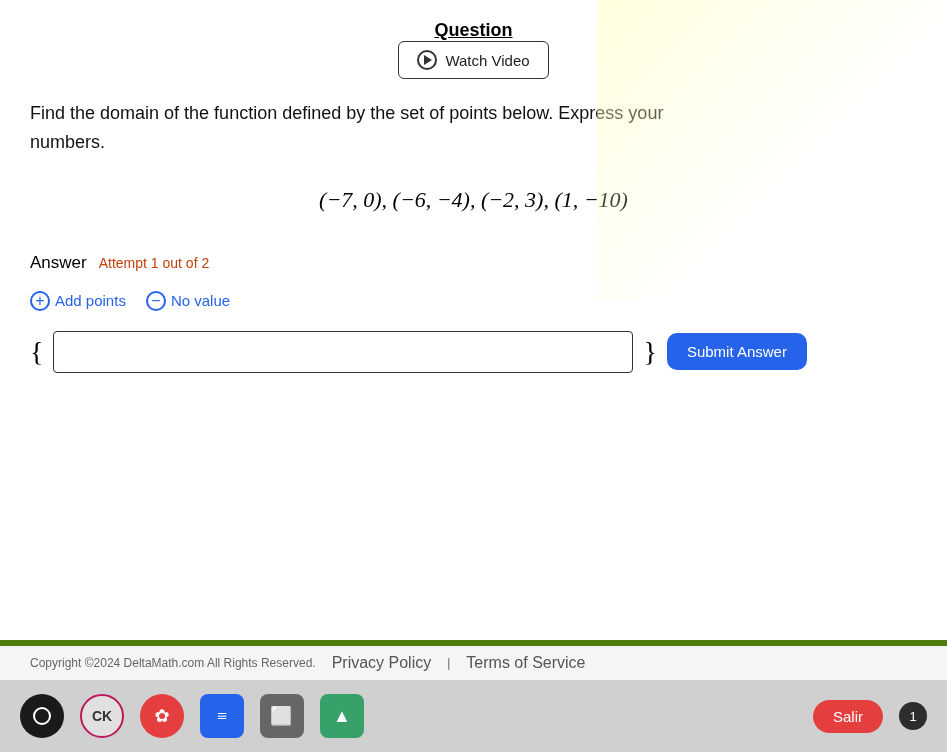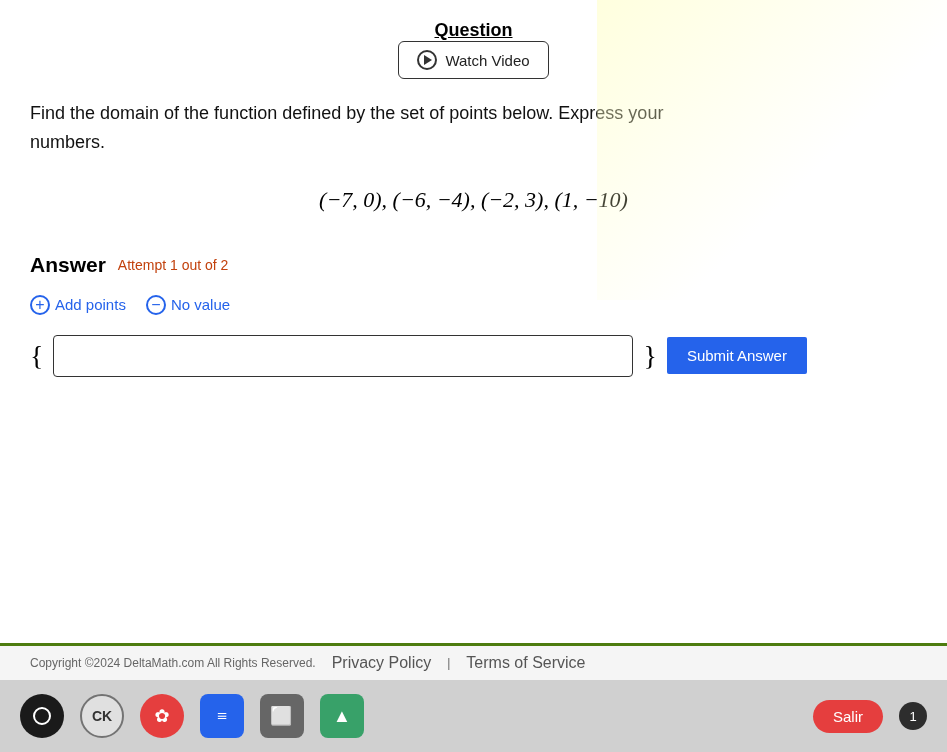--- a/index.html
+++ b/index.html
@@ -94,22 +94,22 @@
     }
 
     .answer-label-row {
       display: flex;
       align-items: center;
       gap: 12px;
       margin-bottom: 18px;
     }
 
     .answer-label {
-      font-size: 21px;
-      font-weight: bold;
+      font-size: 17px;
+      font-weight: normal;
       font-family: Arial, sans-serif;
       color: #000;
     }
 
     .attempt-label {
       font-size: 14px;
       font-family: Arial, sans-serif;
       color: #c2410c;
     }
 
@@ -181,21 +181,21 @@
       font-size: 16px;
       font-family: Arial, sans-serif;
       outline: none;
       max-width: 580px;
     }
 
     .submit-btn {
       background: #2563eb;
       color: #fff;
       border: none;
-      border-radius: 2px;
+      border-radius: 10px;
       padding: 10px 20px;
       font-size: 15px;
       font-family: Arial, sans-serif;
       cursor: pointer;
       white-space: nowrap;
     }
 
     
     .light-beam {
       position: absolute;
@@ -207,21 +207,21 @@
       pointer-events: none;
     }
 
     .footer-bar {
       position: absolute;
       bottom: 72px;
       left: 0;
       right: 0;
       padding: 8px 30px;
       background: #f5f5f5;
-      border-top: 3px solid #4d7c0f;
+      border-top: 6px solid #4d7c0f;
       display: flex;
       align-items: center;
       gap: 16px;
     }
 
     .footer-text {
       font-size: 12px;
       color: #666;
       font-family: Arial, sans-serif;
     }
@@ -258,21 +258,21 @@
       font-size: 18px;
     }
 
     .taskbar-icon.circle-icon {
       background: #1a1a1a;
       color: #fff;
     }
 
     .taskbar-icon.ck-icon {
       background: #e0e0e0;
-      border: 2px solid #737373;
+      border: 2px solid #be185d;
       font-family: Arial, sans-serif;
       font-size: 14px;
       font-weight: bold;
       color: #333;
     }
 
     .taskbar-icon.red-icon {
       background: #e53e3e;
       color: #fff;
     }

